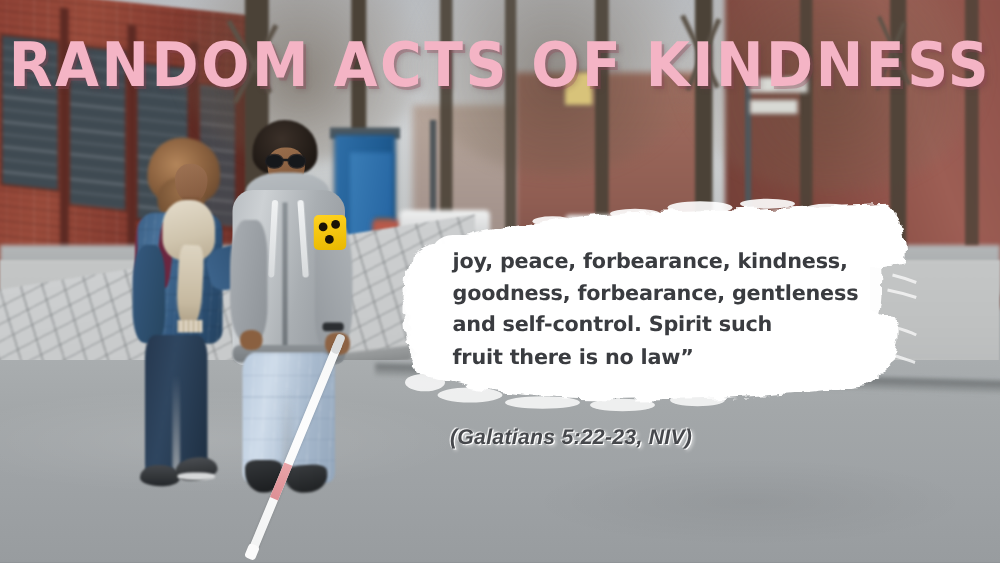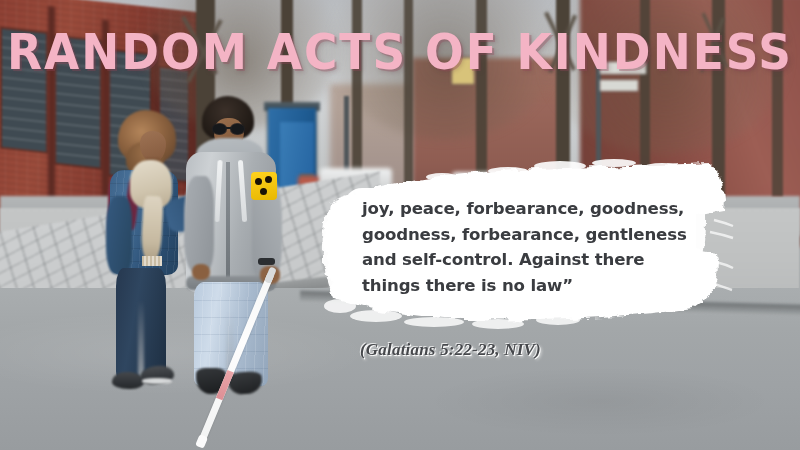--- a/index.html
+++ b/index.html
@@ -496,21 +496,21 @@
     font-size:16.6px;
     line-height:25.6px;
     letter-spacing:-0.15px;
     color:#3a3c40;
   }
   .quote .ln { display:block; white-space:nowrap; }
 
   .citation {
     position:absolute;
     left:360px; top:340px;
-    font-family:Liberation Serif, serif;
+    font-family:Liberation Sans, sans-serif;
     font-weight:700; font-style:italic;
     font-size:17px;
     letter-spacing:.2px;
     color:#46484c;
     text-shadow:
       1px 1px 0 rgba(255,255,255,.95),
       -1px -1px 0 rgba(255,255,255,.75),
        2px 2px 3px rgba(255,255,255,.6);
     white-space:nowrap;
     text-align:center;
@@ -715,21 +715,21 @@
         <path d="M388,74 C398,76 405,78 411,80"></path>
         <path d="M394,104 C402,106 407,108 411,110"></path>
         <path d="M386,124 C396,127 404,130 410,132"></path>
       </g>
     </svg>
   </div>
 
   <div class="title">RANDOM ACTS OF KINDNESS</div>
 
   <div class="quote">
-    <span class="ln">joy, peace, forbearance, goodness,</span>
+    <span class="ln">joy, peace, forbearance, kindness,</span>
     <span class="ln">goodness, forbearance, gentleness</span>
-    <span class="ln">and self-control. Against there</span>
-    <span class="ln">things there is no law”</span>
+    <span class="ln">and self-control. Spirit such</span>
+    <span class="ln">fruit there is no law”</span>
   </div>
 
   <div class="citation">(Galatians 5:22-23, NIV)</div>
 
 </div>
 
 </body></html>

